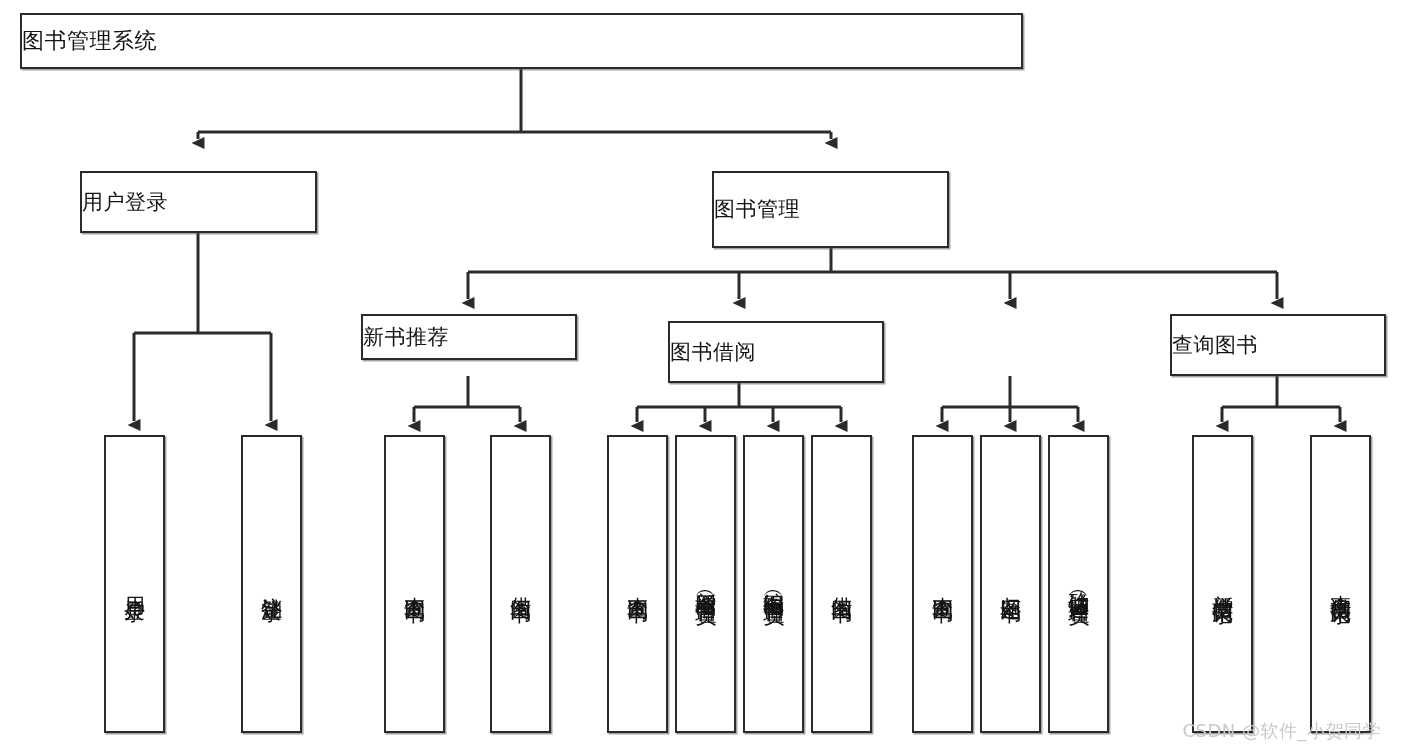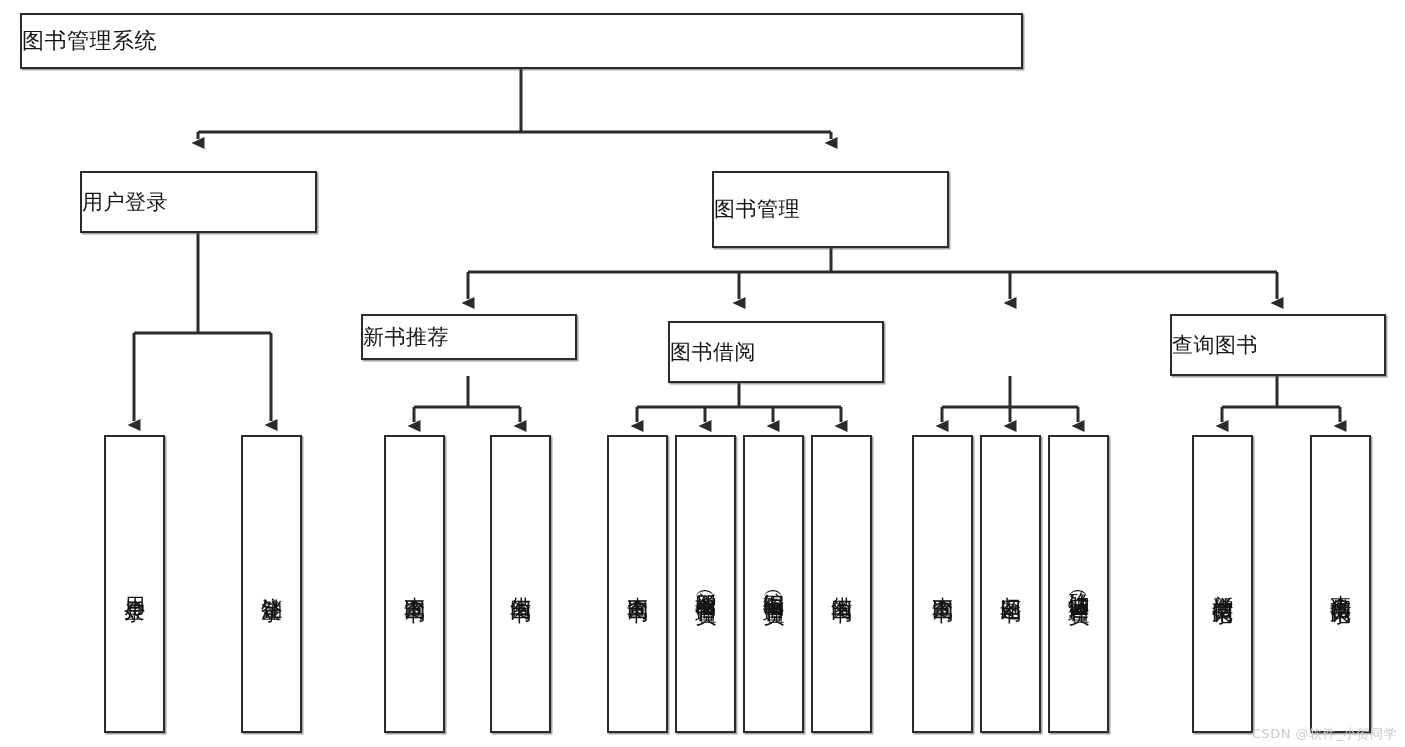--- a/index.html
+++ b/index.html
@@ -56,24 +56,24 @@
     font-size: 21px;
     line-height: 1.16;
     letter-spacing: 2px;
     max-height: 100%;
   }
   .node.root .label {
     font-size: 22px;
   }
   #watermark {
     position: absolute;
-    right: 8px;
+    right: 24px;
     bottom: 4px;
     color: #c9c9c9;
-    font-size: 13px;
+    font-size: 18px;
     letter-spacing: 0.5px;
     white-space: nowrap;
     user-select: none;
     text-align: center;
   }
 </style>
 </head>
 <body>
 
 <div id="diagram-root">

